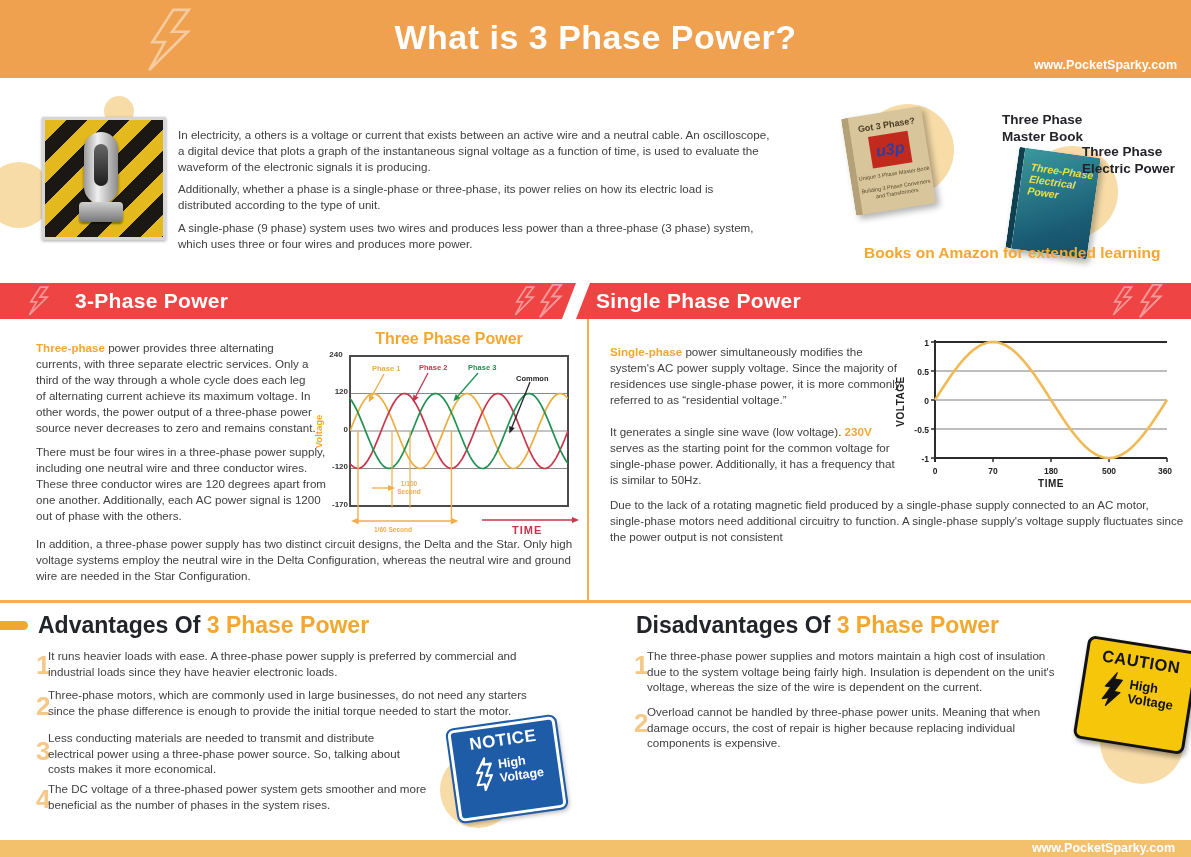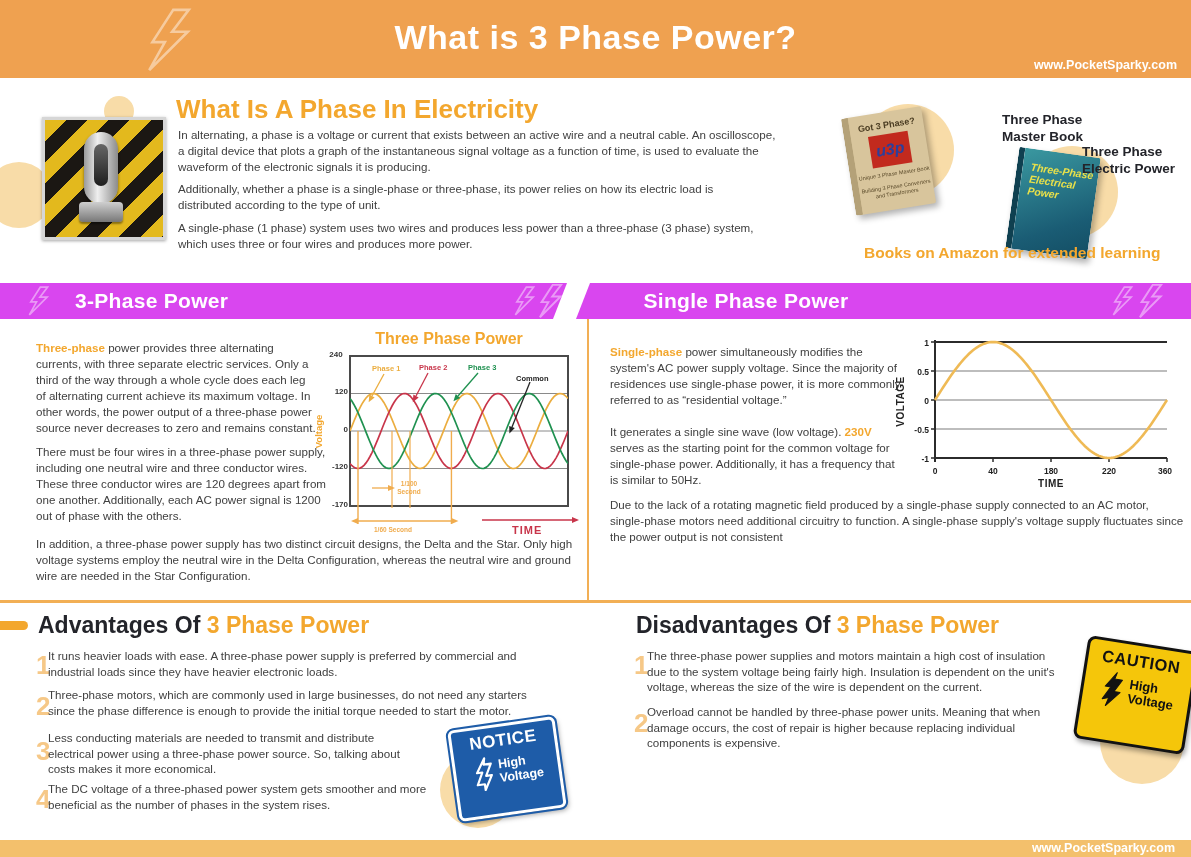--- a/index.html
+++ b/index.html
@@ -32,21 +32,21 @@
   .logo-u3p{margin:4px auto 0;width:40px;height:32px;background:#c22a1e;color:#2a3f9e;
       font-weight:800;font-style:italic;font-size:16px;text-align:center;line-height:32px;}
   .book1 .cover-sub{color:#5a4a2a;font-size:5.5px;text-align:center;margin-top:5px;line-height:1.4;}
   .book2{left:1012px;top:152px;width:76px;height:102px;transform:rotate(8deg);
       background:linear-gradient(155deg,#3a98a0,#1a5c74 70%,#134d63);border-left:6px solid #0f4050;}
   .book2 .cover-title{color:#e8e04a;font-weight:800;font-size:10.5px;font-style:italic;
       padding:12px 0 0 8px;line-height:1.15;}
   .book-label{font-size:13.5px;font-weight:800;color:#23242a;line-height:1.25;}
   .books-caption{left:840px;top:244px;font-size:15.5px;font-weight:800;color:#f3a72e;margin-left:24px;}
   
-  .secbar{top:283px;height:36px;background:#d946ef;}
+  .secbar{top:283px;height:36px;background:#ef4444;padding-left:9px;}
   .secbar-title{color:#fff;font-size:21px;font-weight:800;letter-spacing:.3px;}
   
   .vdivider{left:587px;top:319px;width:2px;height:282px;background:#f2af55;}
   .hdivider{left:0;top:600px;width:1191px;height:3px;background:#f2af55;}
   .hl{color:#f3a72e;font-weight:800;}
   
   .chart1{left:316px;top:330px;width:266px;height:214px;}
   .chart-title{left:0;top:0;width:266px;text-align:center;color:#f3a72e;font-size:16px;font-weight:800;}
   .tick{font-size:8px;font-weight:700;color:#333;}
   .phase-lab{font-size:7.5px;font-weight:700;}
@@ -91,24 +91,23 @@
   </div>
 
   <div class="abs peach" style="left:104px;top:96px;width:30px;height:30px;"></div>
   <div class="abs peach" style="left:-14px;top:162px;width:66px;height:66px;"></div>
   <div class="abs switch-img">
     <div class="abs lever">
       <div class="abs lever-slot"></div>
     </div>
     <div class="abs lever-base"></div>
   </div>
-  <div class="abs intro-heading">What Is A Phase In Electricity</div>
-  <div class="abs body-txt" style="left:178px;top:127px;width:600px;">In alternating, a phase is a voltage or current that exists between an active wire and a neutral cable. An oscilloscope, a digital device that plots a graph of the instantaneous signal voltage as a function of time, is used to evaluate the waveform of the electronic signals it is producing.</div>
+  <div class="abs body-txt" style="left:178px;top:127px;width:600px;">In electricity, a others is a voltage or current that exists between an active wire and a neutral cable. An oscilloscope, a digital device that plots a graph of the instantaneous signal voltage as a function of time, is used to evaluate the waveform of the electronic signals it is producing.</div>
   <div class="abs body-txt" style="left:178px;top:181px;width:580px;">Additionally, whether a phase is a single-phase or three-phase, its power relies on how its electric load is distributed according to the type of unit.</div>
-  <div class="abs body-txt" style="left:178px;top:220px;width:600px;">A single-phase (1 phase) system uses two wires and produces less power than a three-phase (3 phase) system, which uses three or four wires and produces more power.</div>
+  <div class="abs body-txt" style="left:178px;top:220px;width:600px;">A single-phase (9 phase) system uses two wires and produces less power than a three-phase (3 phase) system, which uses three or four wires and produces more power.</div>
 
   <div class="abs peach" style="left:862px;top:104px;width:92px;height:92px;"></div>
   <div class="abs peach" style="left:1026px;top:146px;width:92px;height:92px;"></div>
   <div class="abs book book1">
     <div class="cover-top">Got 3 Phase?</div>
     <div class="logo-u3p">u3p</div>
     <div class="cover-sub">Unique 3 Phase Master Book</div>
     <div class="cover-sub">Building 3 Phase Converters and Transformers</div>
   </div>
   <div class="abs book-label" style="left:960px;top:112px;width:105px;margin-left:42px;">Three Phase Master Book</div>
@@ -124,21 +123,21 @@
       </svg>
     <svg class="abs bolt" style="left:512px;top:3px;" width="24" height="30" viewBox="0 0 100 120">
       <path d="M60 2 L20 64 H44 L14 118 L88 44 H58 L90 2 Z" fill="none" stroke="#fff" stroke-width="7"></path>
       </svg>
     <svg class="abs bolt" style="left:536px;top:1px;" width="28" height="34" viewBox="0 0 100 120">
       <path d="M60 2 L20 64 H44 L14 118 L88 44 H58 L90 2 Z" fill="none" stroke="#fff" stroke-width="7"></path>
       </svg>
     <div class="abs secbar-title" style="left:75px;top:6px;">3-Phase Power</div>
   </div>
   <div class="abs secbar" style="left:576px;width:615px;clip-path:polygon(14px 0,100% 0,100% 100%,0 100%);">
-    <div class="abs secbar-title" style="left:20px;top:6px;width:300px;text-align:center;">Single Phase Power</div>
+    <div class="abs secbar-title" style="left:20px;top:6px;width:300px;">Single Phase Power</div>
     <svg class="abs bolt" style="left:534px;top:3px;" width="24" height="30" viewBox="0 0 100 120">
       <path d="M60 2 L20 64 H44 L14 118 L88 44 H58 L90 2 Z" fill="none" stroke="#fff" stroke-width="7"></path>
       </svg>
     <svg class="abs bolt" style="left:560px;top:1px;" width="28" height="34" viewBox="0 0 100 120">
       <path d="M60 2 L20 64 H44 L14 118 L88 44 H58 L90 2 Z" fill="none" stroke="#fff" stroke-width="7"></path>
       </svg>
   </div>
 
   <div class="abs vdivider"></div>
   <div class="abs hdivider"></div>
@@ -224,23 +223,23 @@
         <line x1="216" y1="122" x2="216" y2="126" stroke="#2b2b2b" stroke-width="1.5"></line>
         <line x1="274" y1="122" x2="274" y2="126" stroke="#2b2b2b" stroke-width="1.5"></line>
         <path d="M42.0 64.0L44.0 60.9L46.0 57.7L48.0 54.6L50.0 51.5L52.0 48.5L54.0 45.5L56.0 42.5L58.0 39.6L60.0 36.8L62.0 34.1L64.0 31.5L66.0 28.9L68.0 26.5L70.0 24.1L72.0 21.9L74.0 19.8L76.0 17.8L78.0 16.0L80.0 14.3L82.0 12.8L84.0 11.4L86.0 10.1L88.0 9.0L90.0 8.1L92.0 7.4L94.0 6.8L96.0 6.3L98.0 6.1L100.0 6.0L102.0 6.1L104.0 6.3L106.0 6.8L108.0 7.4L110.0 8.1L112.0 9.0L114.0 10.1L116.0 11.4L118.0 12.8L120.0 14.3L122.0 16.0L124.0 17.8L126.0 19.8L128.0 21.9L130.0 24.1L132.0 26.5L134.0 28.9L136.0 31.5L138.0 34.1L140.0 36.8L142.0 39.6L144.0 42.5L146.0 45.5L148.0 48.5L150.0 51.5L152.0 54.6L154.0 57.7L156.0 60.9L158.0 64.0L160.0 67.1L162.0 70.3L164.0 73.4L166.0 76.5L168.0 79.5L170.0 82.5L172.0 85.5L174.0 88.4L176.0 91.2L178.0 93.9L180.0 96.5L182.0 99.1L184.0 101.5L186.0 103.9L188.0 106.1L190.0 108.2L192.0 110.2L194.0 112.0L196.0 113.7L198.0 115.2L200.0 116.6L202.0 117.9L204.0 119.0L206.0 119.9L208.0 120.6L210.0 121.2L212.0 121.7L214.0 121.9L216.0 122.0L218.0 121.9L220.0 121.7L222.0 121.2L224.0 120.6L226.0 119.9L228.0 119.0L230.0 117.9L232.0 116.6L234.0 115.2L236.0 113.7L238.0 112.0L240.0 110.2L242.0 108.2L244.0 106.1L246.0 103.9L248.0 101.5L250.0 99.1L252.0 96.5L254.0 93.9L256.0 91.2L258.0 88.4L260.0 85.5L262.0 82.5L264.0 79.5L266.0 76.5L268.0 73.4L270.0 70.3L272.0 67.1L274.0 64.0" fill="none" stroke="#efba55" stroke-width="2.6"></path>
       </svg>
     <span class="abs tick2" style="left:12px;top:2px;width:24px;text-align:right;">1</span>
     <span class="abs tick2" style="left:12px;top:31px;width:24px;text-align:right;">0.5</span>
     <span class="abs tick2" style="left:12px;top:60px;width:24px;text-align:right;">0</span>
     <span class="abs tick2" style="left:12px;top:89px;width:24px;text-align:right;">-0.5</span>
     <span class="abs tick2" style="left:12px;top:118px;width:24px;text-align:right;">-1</span>
     <span class="abs tick2" style="left:36px;top:130px;width:12px;text-align:center;">0</span>
-    <span class="abs tick2" style="left:92px;top:130px;width:16px;text-align:center;">40</span>
+    <span class="abs tick2" style="left:92px;top:130px;width:16px;text-align:center;">70</span>
     <span class="abs tick2" style="left:148px;top:130px;width:20px;text-align:center;">180</span>
-    <span class="abs tick2" style="left:206px;top:130px;width:20px;text-align:center;">220</span>
+    <span class="abs tick2" style="left:206px;top:130px;width:20px;text-align:center;">500</span>
     <span class="abs tick2" style="left:262px;top:130px;width:20px;text-align:center;">360</span>
     <span class="abs axis-lab-dark" style="left:-18px;top:60px;transform:rotate(-90deg);">VOLTAGE</span>
     <span class="abs axis-lab-dark" style="left:118px;top:142px;width:80px;text-align:center;">TIME</span>
   </div>
 
   <div class="abs adv-dash"></div>
   <div class="abs big-heading" style="left:38px;top:612px;">
     <span>Advantages Of </span><span class="hl">3 Phase Power</span>
   </div>
   <span class="abs list-num" style="left:36px;top:652px;">1</span>

